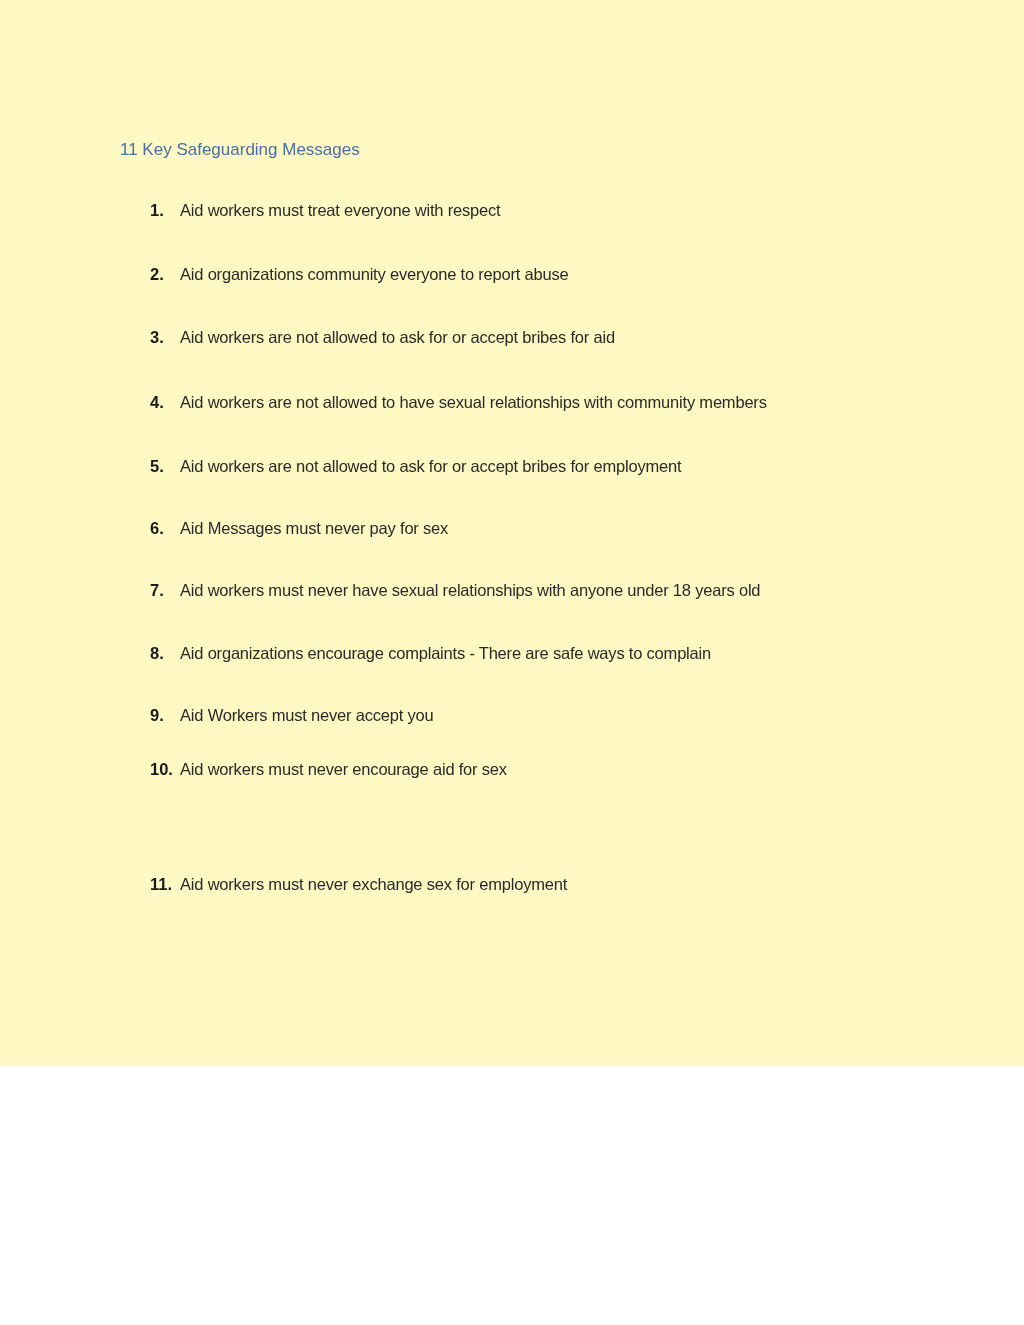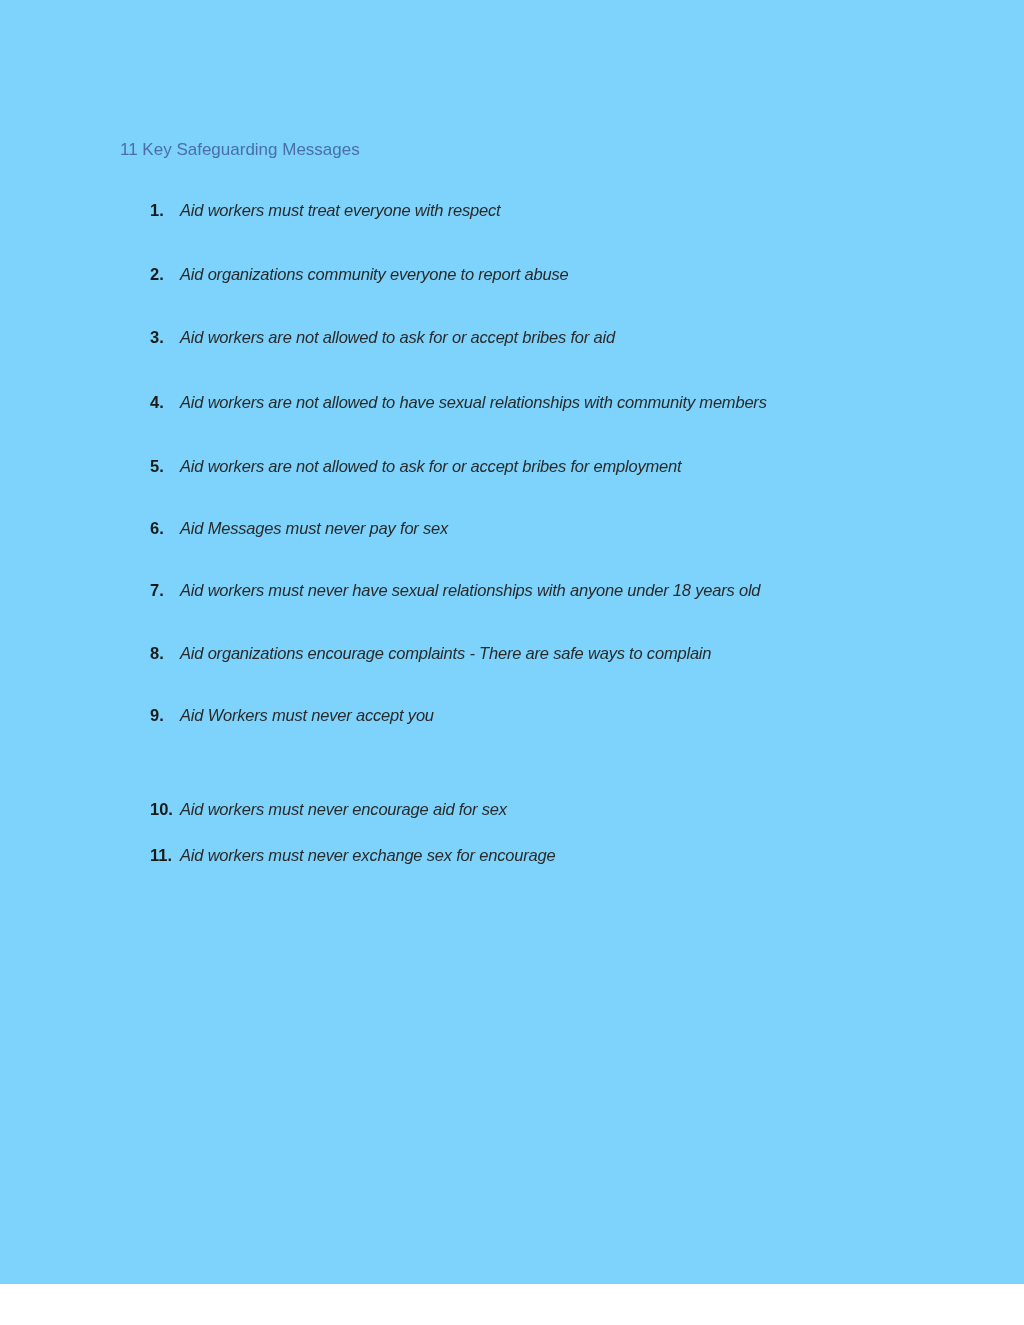--- a/index.html
+++ b/index.html
@@ -10,22 +10,22 @@
     body {
       width: 1024px;
       height: 1325px;
       position: relative;
       overflow: hidden;
       font-family: "Liberation Sans", sans-serif;
     }
     .page {
       position: absolute;
       left: 0; top: 0;
-      width: 1024px; height: 1284px;
-      background: #7dd3fc;
+      width: 1024px; height: 1066px;
+      background: #fef9c3;
     }
     .doc-title {
       position: absolute;
       left: 120px;
       top: 140px;
       font-size: 17px;
       color: #4a6ea8;
       letter-spacing: 0;
       white-space: nowrap;
     }
@@ -48,21 +48,20 @@
     }
     .msg-num {
       font-weight: bold;
       color: #1a1a1a;
       display: inline-block;
       width: 30px;
     }
     .msg-text {
       display: inline-block;
       letter-spacing: -0.2px;
-      font-style: italic;
     }
   </style>
 </head>
 <body>
 
 <div class="page">
   <div class="doc-title">11 Key Safeguarding Messages</div>
 
   <ol class="msg-list">
     <li class="msg-item" style="top:201px">
@@ -94,22 +93,22 @@
       <span class="msg-text">Aid workers must never have sexual relationships with anyone under 18 years old</span>
     </li>
     <li class="msg-item" style="top:644px">
       <span class="msg-num">8.</span>
       <span class="msg-text">Aid organizations encourage complaints - There are safe ways to complain</span>
     </li>
     <li class="msg-item" style="top:706px">
       <span class="msg-num">9.</span>
       <span class="msg-text">Aid Workers must never accept you</span>
     </li>
-    <li class="msg-item" style="top:800px">
+    <li class="msg-item" style="top:760px">
       <span class="msg-num">10.</span>
       <span class="msg-text">Aid workers must never encourage aid for sex</span>
     </li>
-    <li class="msg-item" style="top:846px">
+    <li class="msg-item" style="top:875px">
       <span class="msg-num">11.</span>
-      <span class="msg-text">Aid workers must never exchange sex for encourage</span>
+      <span class="msg-text">Aid workers must never exchange sex for employment</span>
     </li>
   </ol>
 </div>
 
 </body></html>

